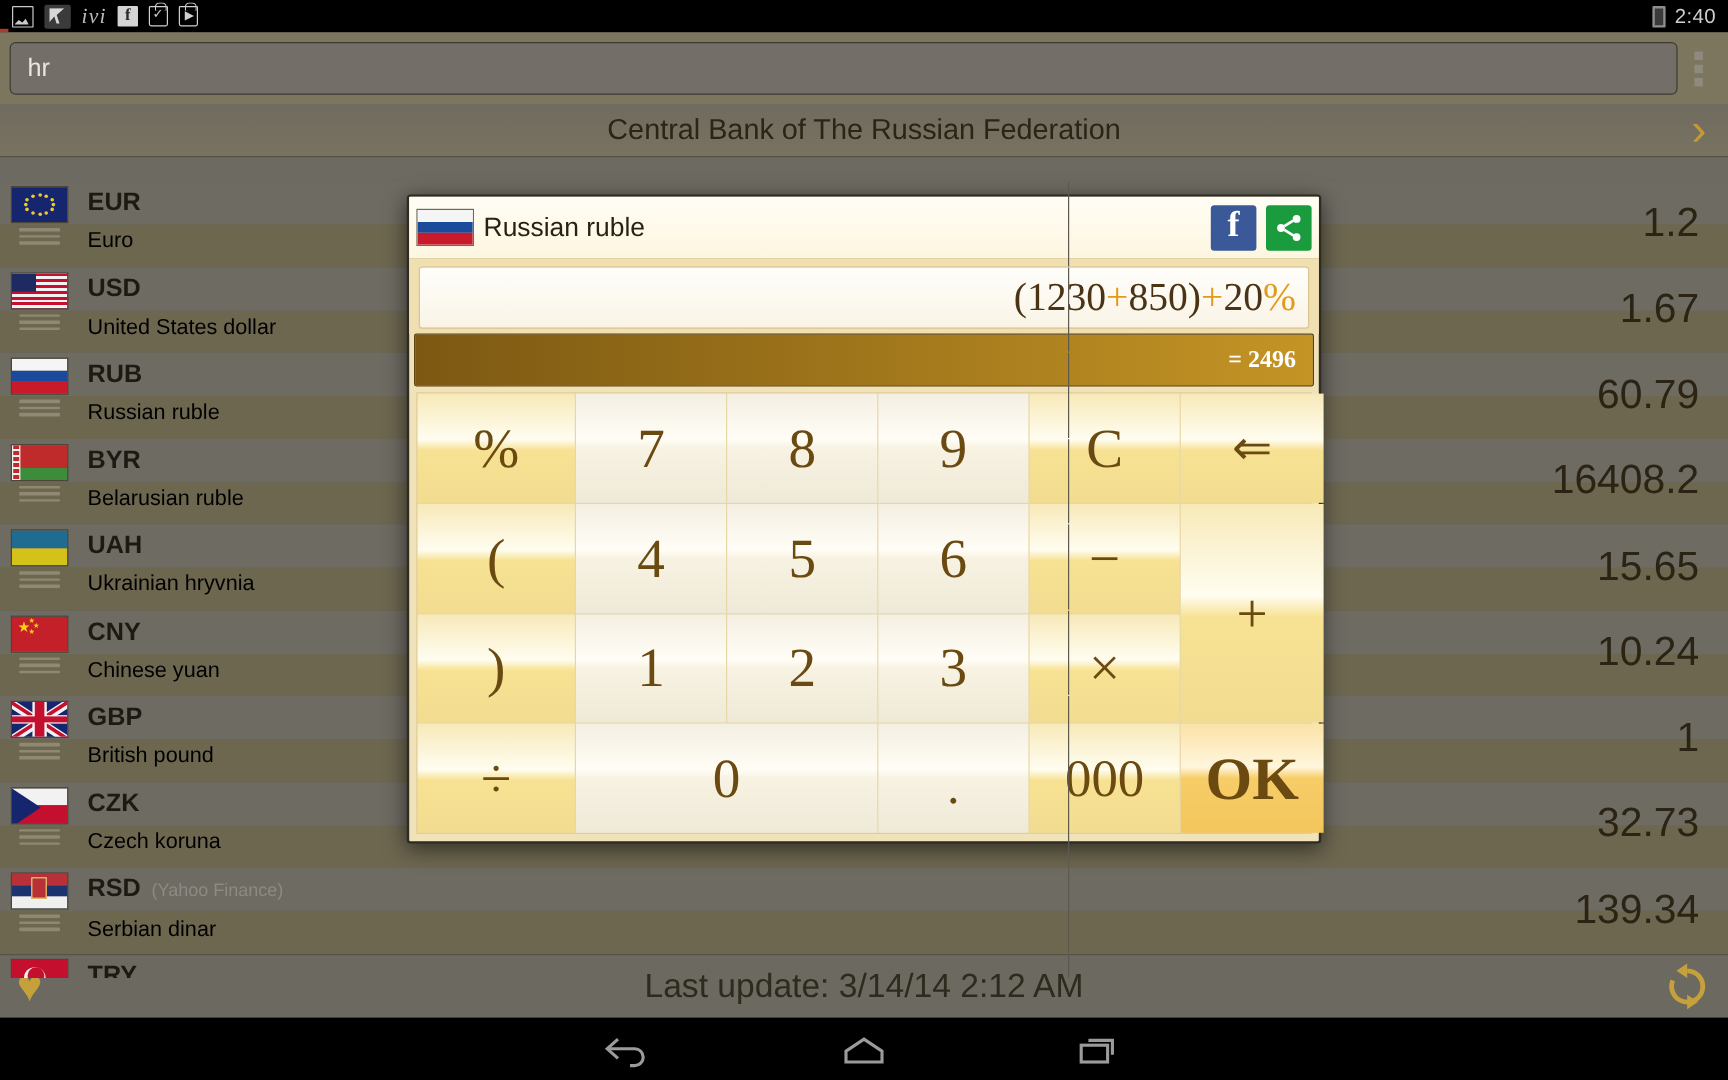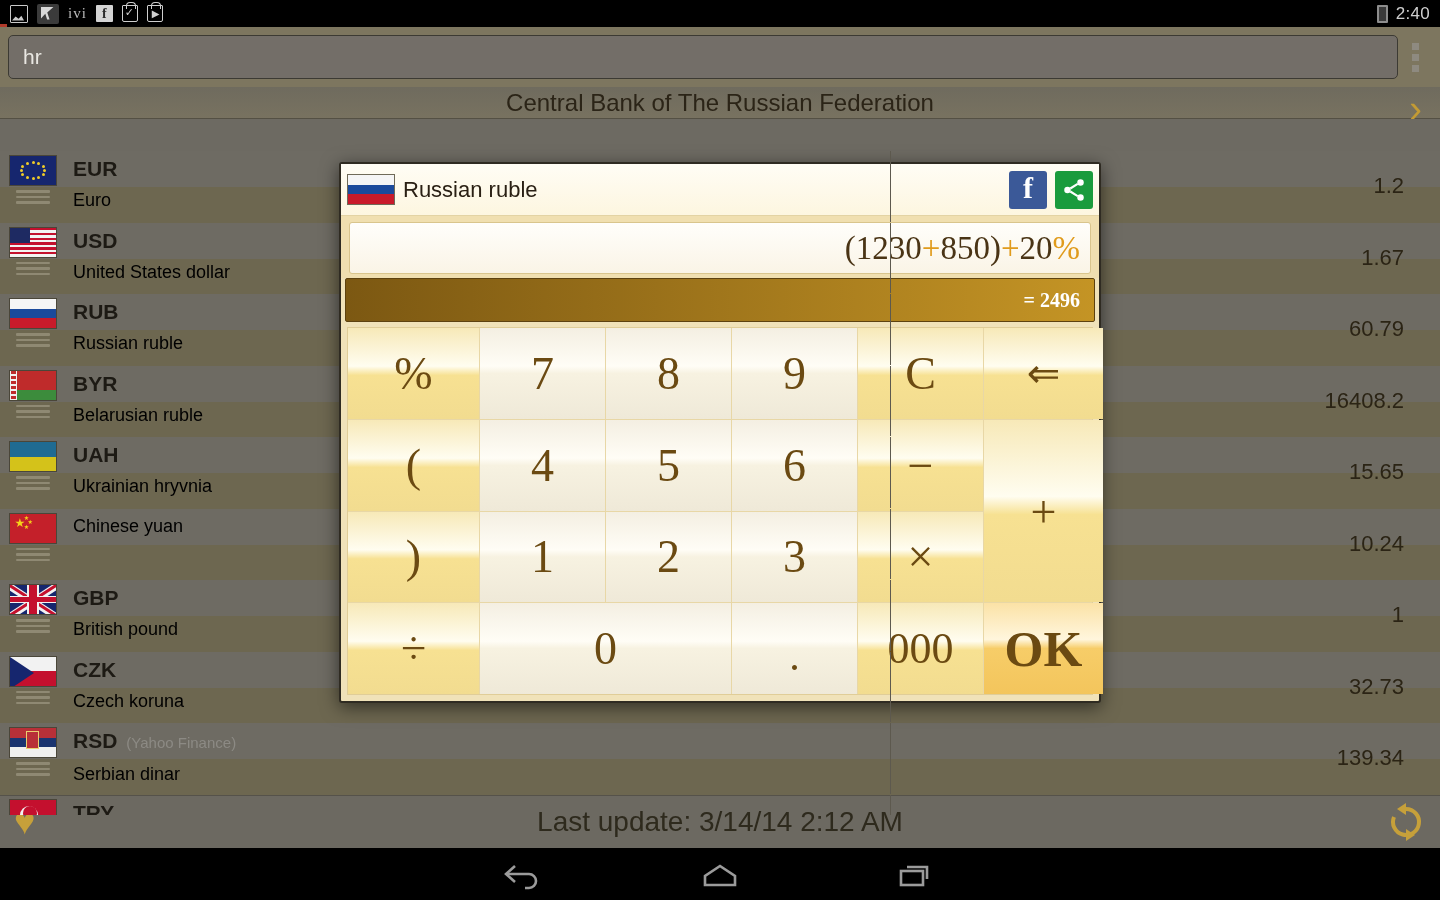--- a/index.html
+++ b/index.html
@@ -26,21 +26,21 @@
     content:""; position:absolute; left:1px; bottom:1px; width:12px; height:6px;
     background:#c9c9c9;
     clip-path:polygon(0 100%, 30% 35%, 55% 70%, 78% 20%, 100% 100%);
   }
   .ic-cursor{ width:22px; height:20px; background:#3b3b3b; border-radius:2px;}
   .ic-cursor:after{
     content:""; position:absolute; left:4px; top:3px; width:13px; height:13px;
     background:#d8d8d8;
     clip-path:polygon(0 0, 100% 0, 48% 46%, 66% 100%, 47% 100%, 33% 55%, 0 92%);
   }
-  .ic-ivi{ color:#b9b9b9; font-size:15px; font-family:"Liberation Serif",serif; letter-spacing:1px;}
+  .ic-ivi{ color:#b9b9b9; font-size:18px; font-family:"Liberation Serif",serif; letter-spacing:1px;font-style:italic;}
   .ic-fb{ width:17px;height:17px;background:#d4d4d4;border-radius:1px;color:#2b2b2b;
           font-family:"Liberation Serif",serif;font-weight:bold;font-size:14px;
           text-align:center;line-height:17px;}
   .ic-bag{ width:16px;height:17px;border:1.6px solid #cfcfcf;border-radius:1px 1px 2px 2px;}
   .ic-bag:before{content:"";position:absolute;left:3.5px;top:-4px;width:8px;height:6px;
       border:1.6px solid #cfcfcf;border-bottom:none;border-radius:4px 4px 0 0;}
   .ic-bag .gl{position:absolute;left:2px;top:3px;width:9px;height:7px;color:#cfcfcf;
       font-size:11px;line-height:7px;}
   .ic-play .gl{position:absolute;left:4px;top:2.5px;font-size:10px;color:#cfcfcf;line-height:9px;}
   .ic-batt{ width:11px;height:18px;border:2px solid #8d8d8d; border-radius:1px; background:#3a3a3a;}
@@ -57,21 +57,21 @@
     border:1.5px solid #3c3a33; border-radius:5px;
     color:#e9e7e2; font-size:21px; padding:0 14px;
     font-family:"Liberation Sans", sans-serif;
   }
   #overflow{ width:34px; height:44px; display:flex; flex-direction:column;
     align-items:center; justify-content:center; gap:4px; }
   #overflow i{ width:7px;height:7px;background:#8e8a80;display:block; }
 
   
   #bank-header{
-    position:absolute; left:0; top:87px; width:1440px; height:32px;
+    position:absolute; left:0; top:87px; width:1440px; height:44px;
     background:linear-gradient(#6f6b5e,#787260);
     display:flex; align-items:center; justify-content:center;
     border-bottom:1px solid #545044;
   }
   #bank-title{ color:#2b2417; font-size:24px; }
   #bank-next{ position:absolute; right:18px; top:4px; color:#c39b34;
     font-size:38px; line-height:36px; font-family:"Liberation Sans",sans-serif;}
 
   
   #list{ position:absolute; left:0; top:131px; width:1440px; height:664px; overflow:hidden;margin-top:20px; }
@@ -83,22 +83,22 @@
      padding-top:4px; gap:4px; }
   .flag{ width:48px; height:31px; border:1px solid #4a4639; position:relative; overflow:hidden;}
   .handle{ width:34px; display:flex;flex-direction:column;gap:3px; }
   .handle span{ display:block;height:2.5px;background:#8f8973; border-radius:1px;}
   .textcell{ position:relative; z-index:2; flex:1; padding-left:7px; padding-top:2px;}
   .code{ font-size:21px; font-weight:bold; color:#1d1a14; line-height:32px; }
   .src{ font-size:15px; color:#8c8a84; margin-left:9px; font-weight:normal; }
   .cname{ font-size:18px; color:#000000; line-height:30px; }
   .divider{ position:absolute; left:890px; top:0; width:1px; height:100%; background:#5d594e; z-index:3;}
   .valcell{ position:relative; z-index:2; width:520px; flex:0 0 520px;
-     display:flex; align-items:center; justify-content:flex-end; padding-right:36px;
-     font-size:22px; color:#2b2415; }
+     display:flex; align-items:center; justify-content:flex-end; padding-right:24px;
+     font-size:34px; color:#2b2415; }
 
   
   #bottombar{
     position:absolute; left:0; top:795px; width:1440px; height:53px;
     background:#6c6961; display:flex; align-items:center; justify-content:center;
     border-top:1px solid #55524a;
   }
   #last-update{ font-size:28px; color:#2e2a1d; }
   #fav-icon{ position:absolute; left:14px; top:8px; font-size:36px; color:#c6a03a; line-height:36px;}
   #refresh-icon{ position:absolute; right:14px; top:6px; width:40px; height:40px; }
@@ -328,20 +328,21 @@
           <div style="position:absolute;left:38%;top:22%;color:#f5d11a;font-size:6px;line-height:5px">★</div>
           <div style="position:absolute;left:30%;top:38%;color:#f5d11a;font-size:6px;line-height:5px">★</div>
         </div>
         <div class="handle">
           <span></span>
           <span></span>
           <span></span>
         </div>
       </div>
       <div class="textcell">
+        <div class="code">CNY</div>
         <div class="cname">Chinese yuan</div>
       </div>
       <div class="divider"></div>
       <div class="valcell">10.24</div>
     </div>
     <div class="row">
       <div class="band-top"></div>
       <div class="band-bot"></div>
       <div class="flagcell">
         <div class="flag">

